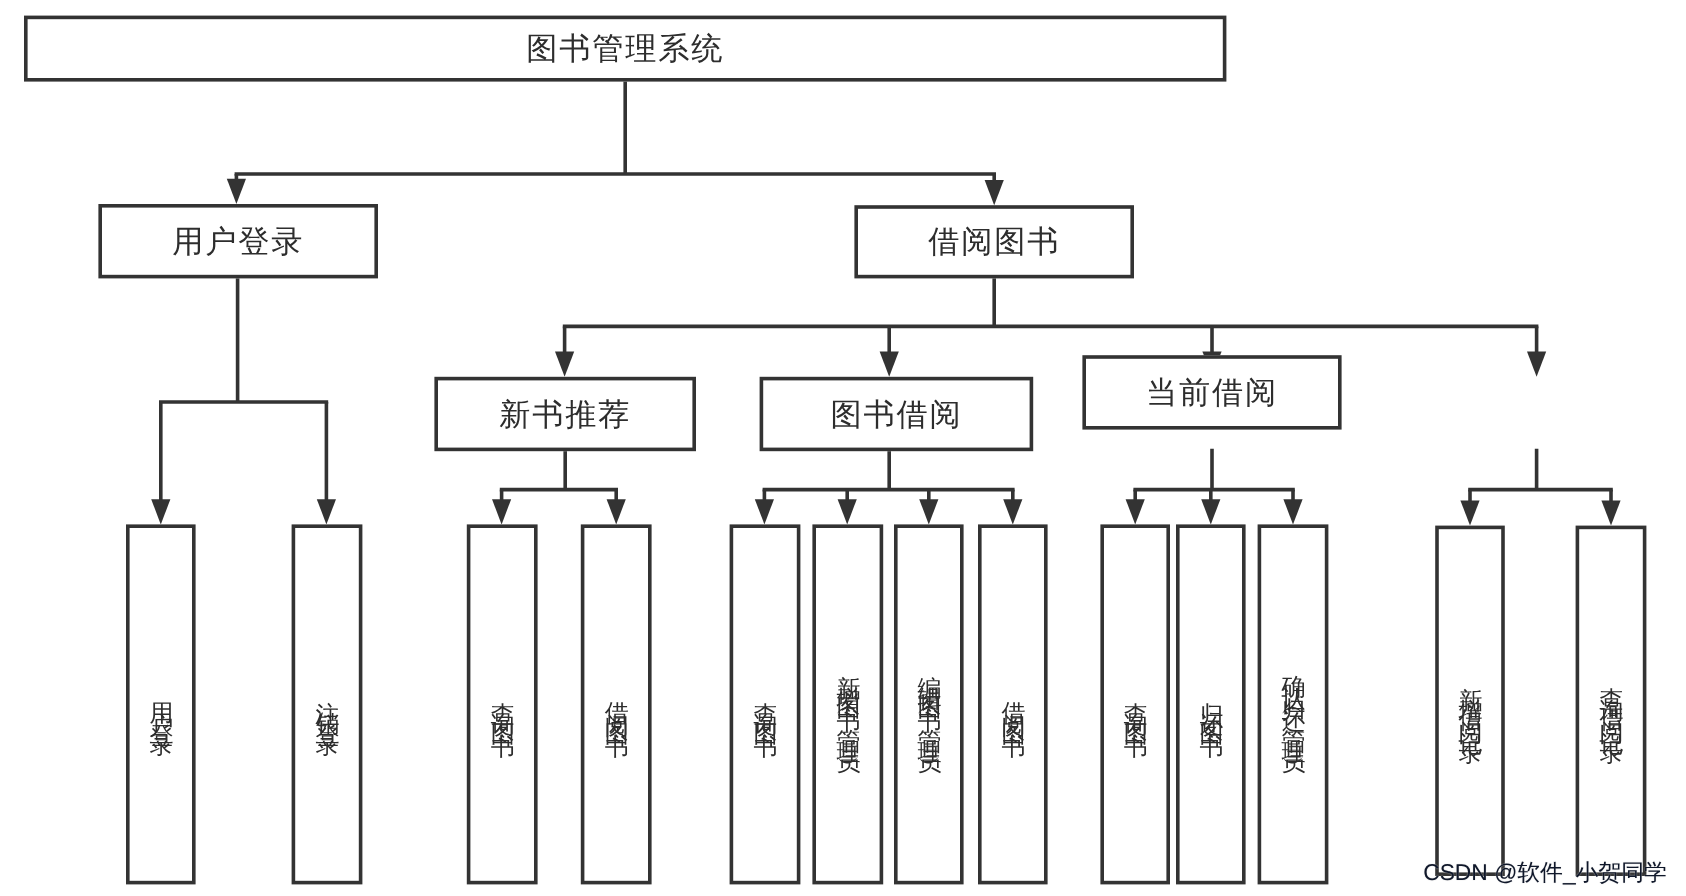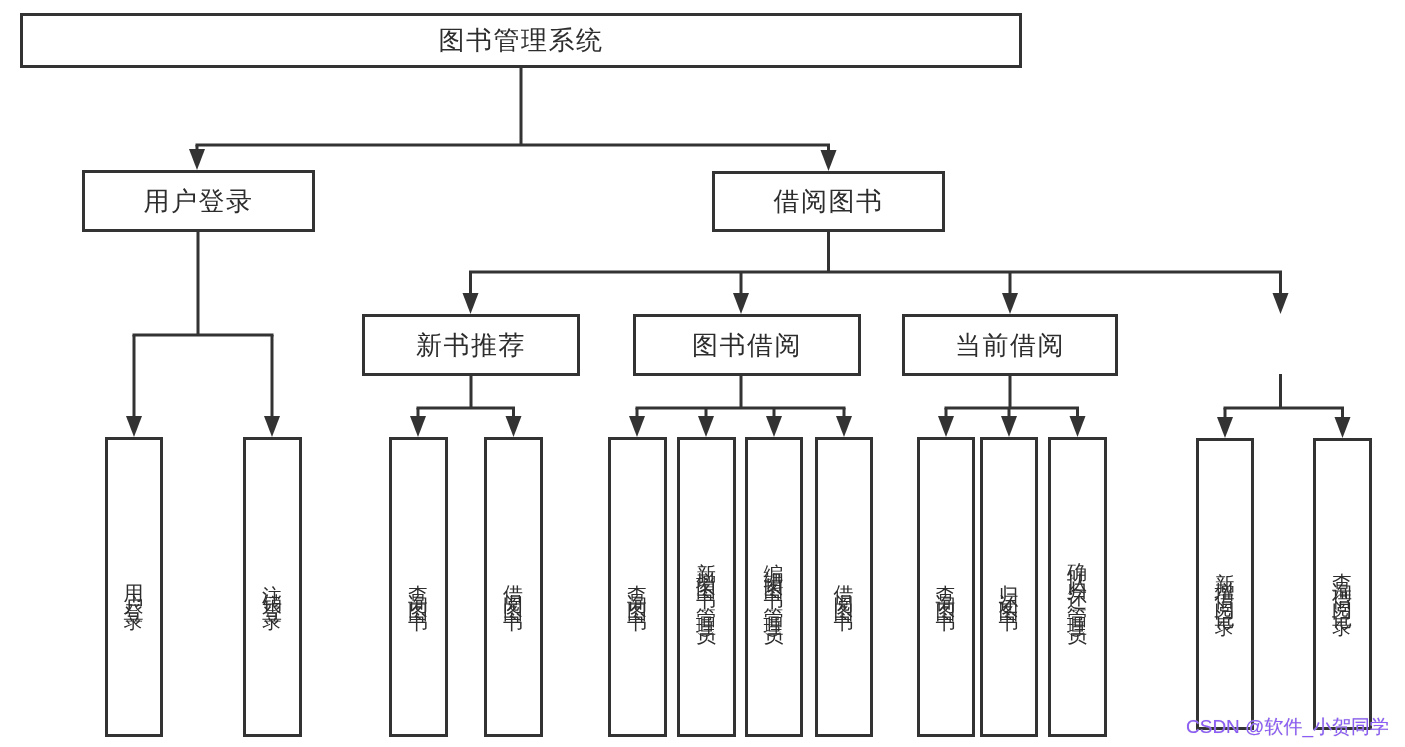--- a/index.html
+++ b/index.html
@@ -38,21 +38,21 @@
     font-size: 20px;
     line-height: 1;
     letter-spacing: 9px;
     color: #2d2d2d;
   }
   #watermark {
     position: absolute;
     left: 1186px;
     top: 714px;
     font-size: 19px;
-    color: #8b5cf6;
+    color: #0f172a;
     white-space: nowrap;
     z-index: 5;
     text-shadow: 0 0 1px #c9c9c9;
   }
 </style>
 </head>
 <body>
 
 <div id="canvas">
 
@@ -132,21 +132,21 @@
   <div class="node hnode" style="left:712px; top:171px; width:233px; height:61px;">
     <span>借阅图书</span>
   </div>
 
   <div class="node hnode" style="left:362px; top:314px; width:218px; height:62px;">
     <span>新书推荐</span>
   </div>
   <div class="node hnode" style="left:633px; top:314px; width:228px; height:62px;">
     <span>图书借阅</span>
   </div>
-  <div class="node hnode" style="left:902px; top:314px; width:216px; height:62px;">
+  <div class="node hnode" style="left:902px; top:296px; width:216px; height:62px;">
     <span>当前借阅</span>
   </div>
 
   <div class="node vnode" style="left:105px; top:437px; width:58px; height:300px;">
     <span class="vtext">用户登录</span>
   </div>
   <div class="node vnode" style="left:243px; top:437px; width:59px; height:300px;">
     <span class="vtext">注销登录</span>
   </div>
 

